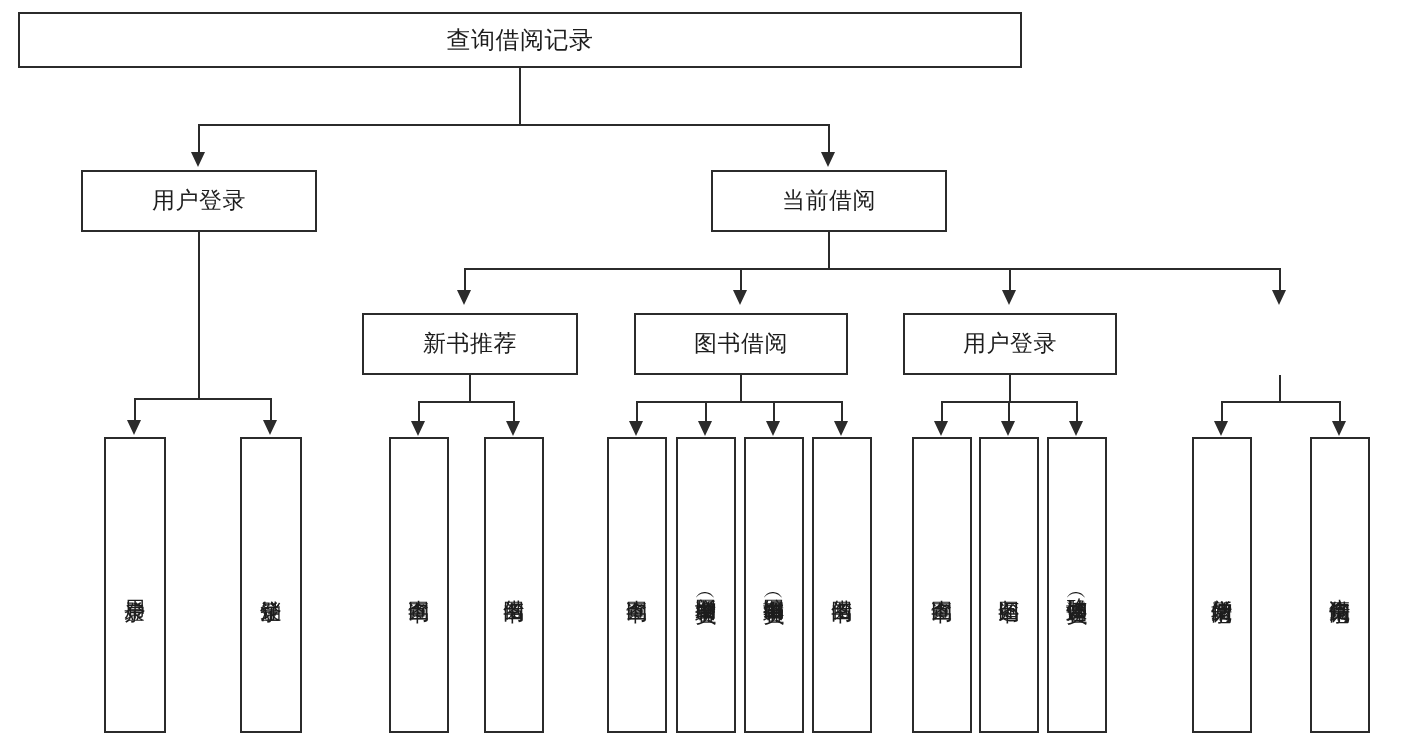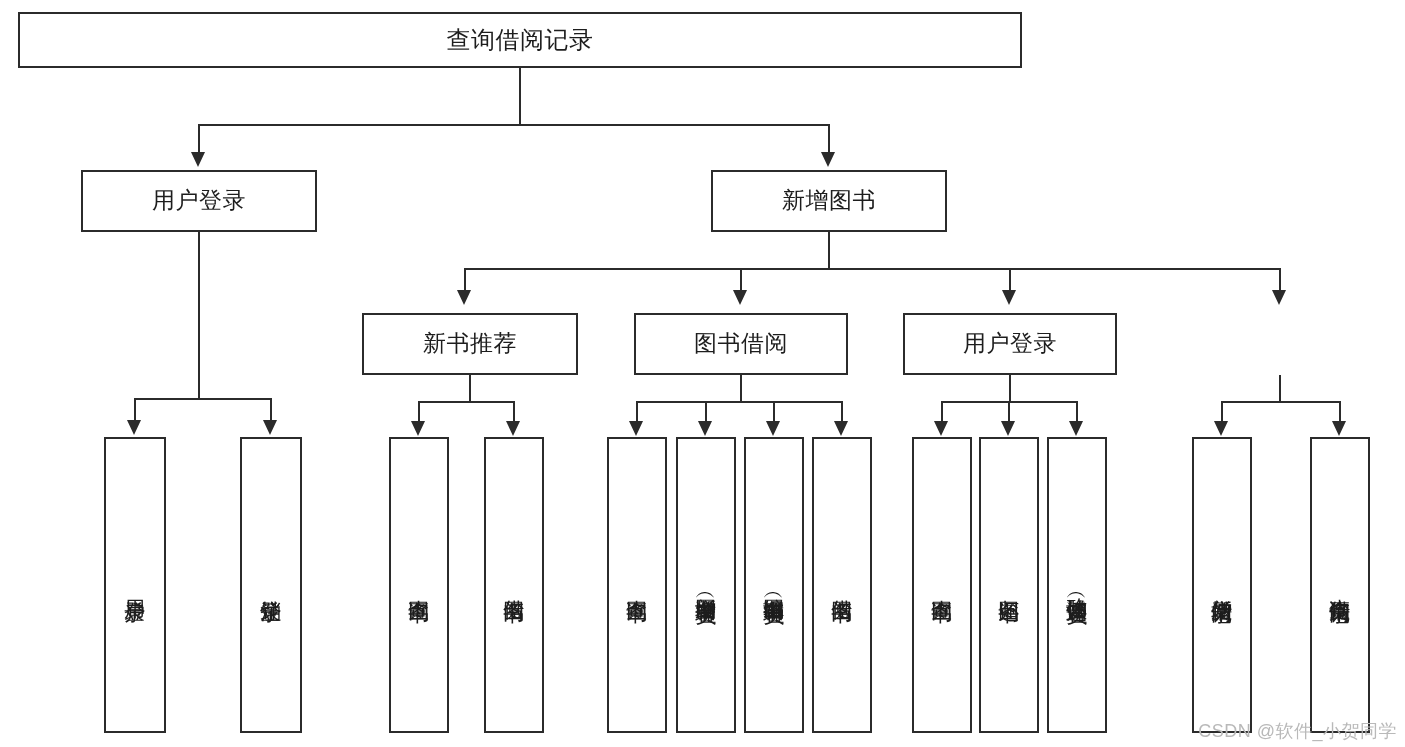--- a/index.html
+++ b/index.html
@@ -94,21 +94,21 @@
   <div class="edge vline" style="left:198px; top:124px; height:30px;"></div>
   <div class="arrow" style="left:191px; top:152px;"></div>
 
   <div class="edge vline" style="left:828px; top:124px; height:30px;"></div>
   <div class="arrow" style="left:821px; top:152px;"></div>
 
   <div class="node h" style="left:81px; top:170px; width:236px; height:62px;">
     <span>用户登录</span>
   </div>
   <div class="node h" style="left:711px; top:170px; width:236px; height:62px;">
-    <span>新增图书</span>
+    <span>当前借阅</span>
   </div>
 
   <div class="edge vline" style="left:198px; top:232px; height:168px;"></div>
   <div class="edge hline" style="left:134px; top:398px; width:138px;"></div>
   <div class="edge vline" style="left:134px; top:398px; height:24px;"></div>
   <div class="arrow" style="left:127px; top:420px;"></div>
   <div class="edge vline" style="left:270px; top:398px; height:24px;"></div>
   <div class="arrow" style="left:263px; top:420px;"></div>
 
   <div class="edge vline" style="left:828px; top:232px; height:38px;"></div>
@@ -203,15 +203,14 @@
     <span class="vtext">确认归还（管理员）</span>
   </div>
 
   <div class="node v" style="left:1192px; top:437px; width:60px; height:296px;">
     <span class="vtext">新增借阅记录</span>
   </div>
   <div class="node v" style="left:1310px; top:437px; width:60px; height:296px;">
     <span class="vtext">查询借阅记录</span>
   </div>
 
-  <div class="watermark">CSDN @软件_小贺同学</div>
 
 </div>
 
 </body></html>

